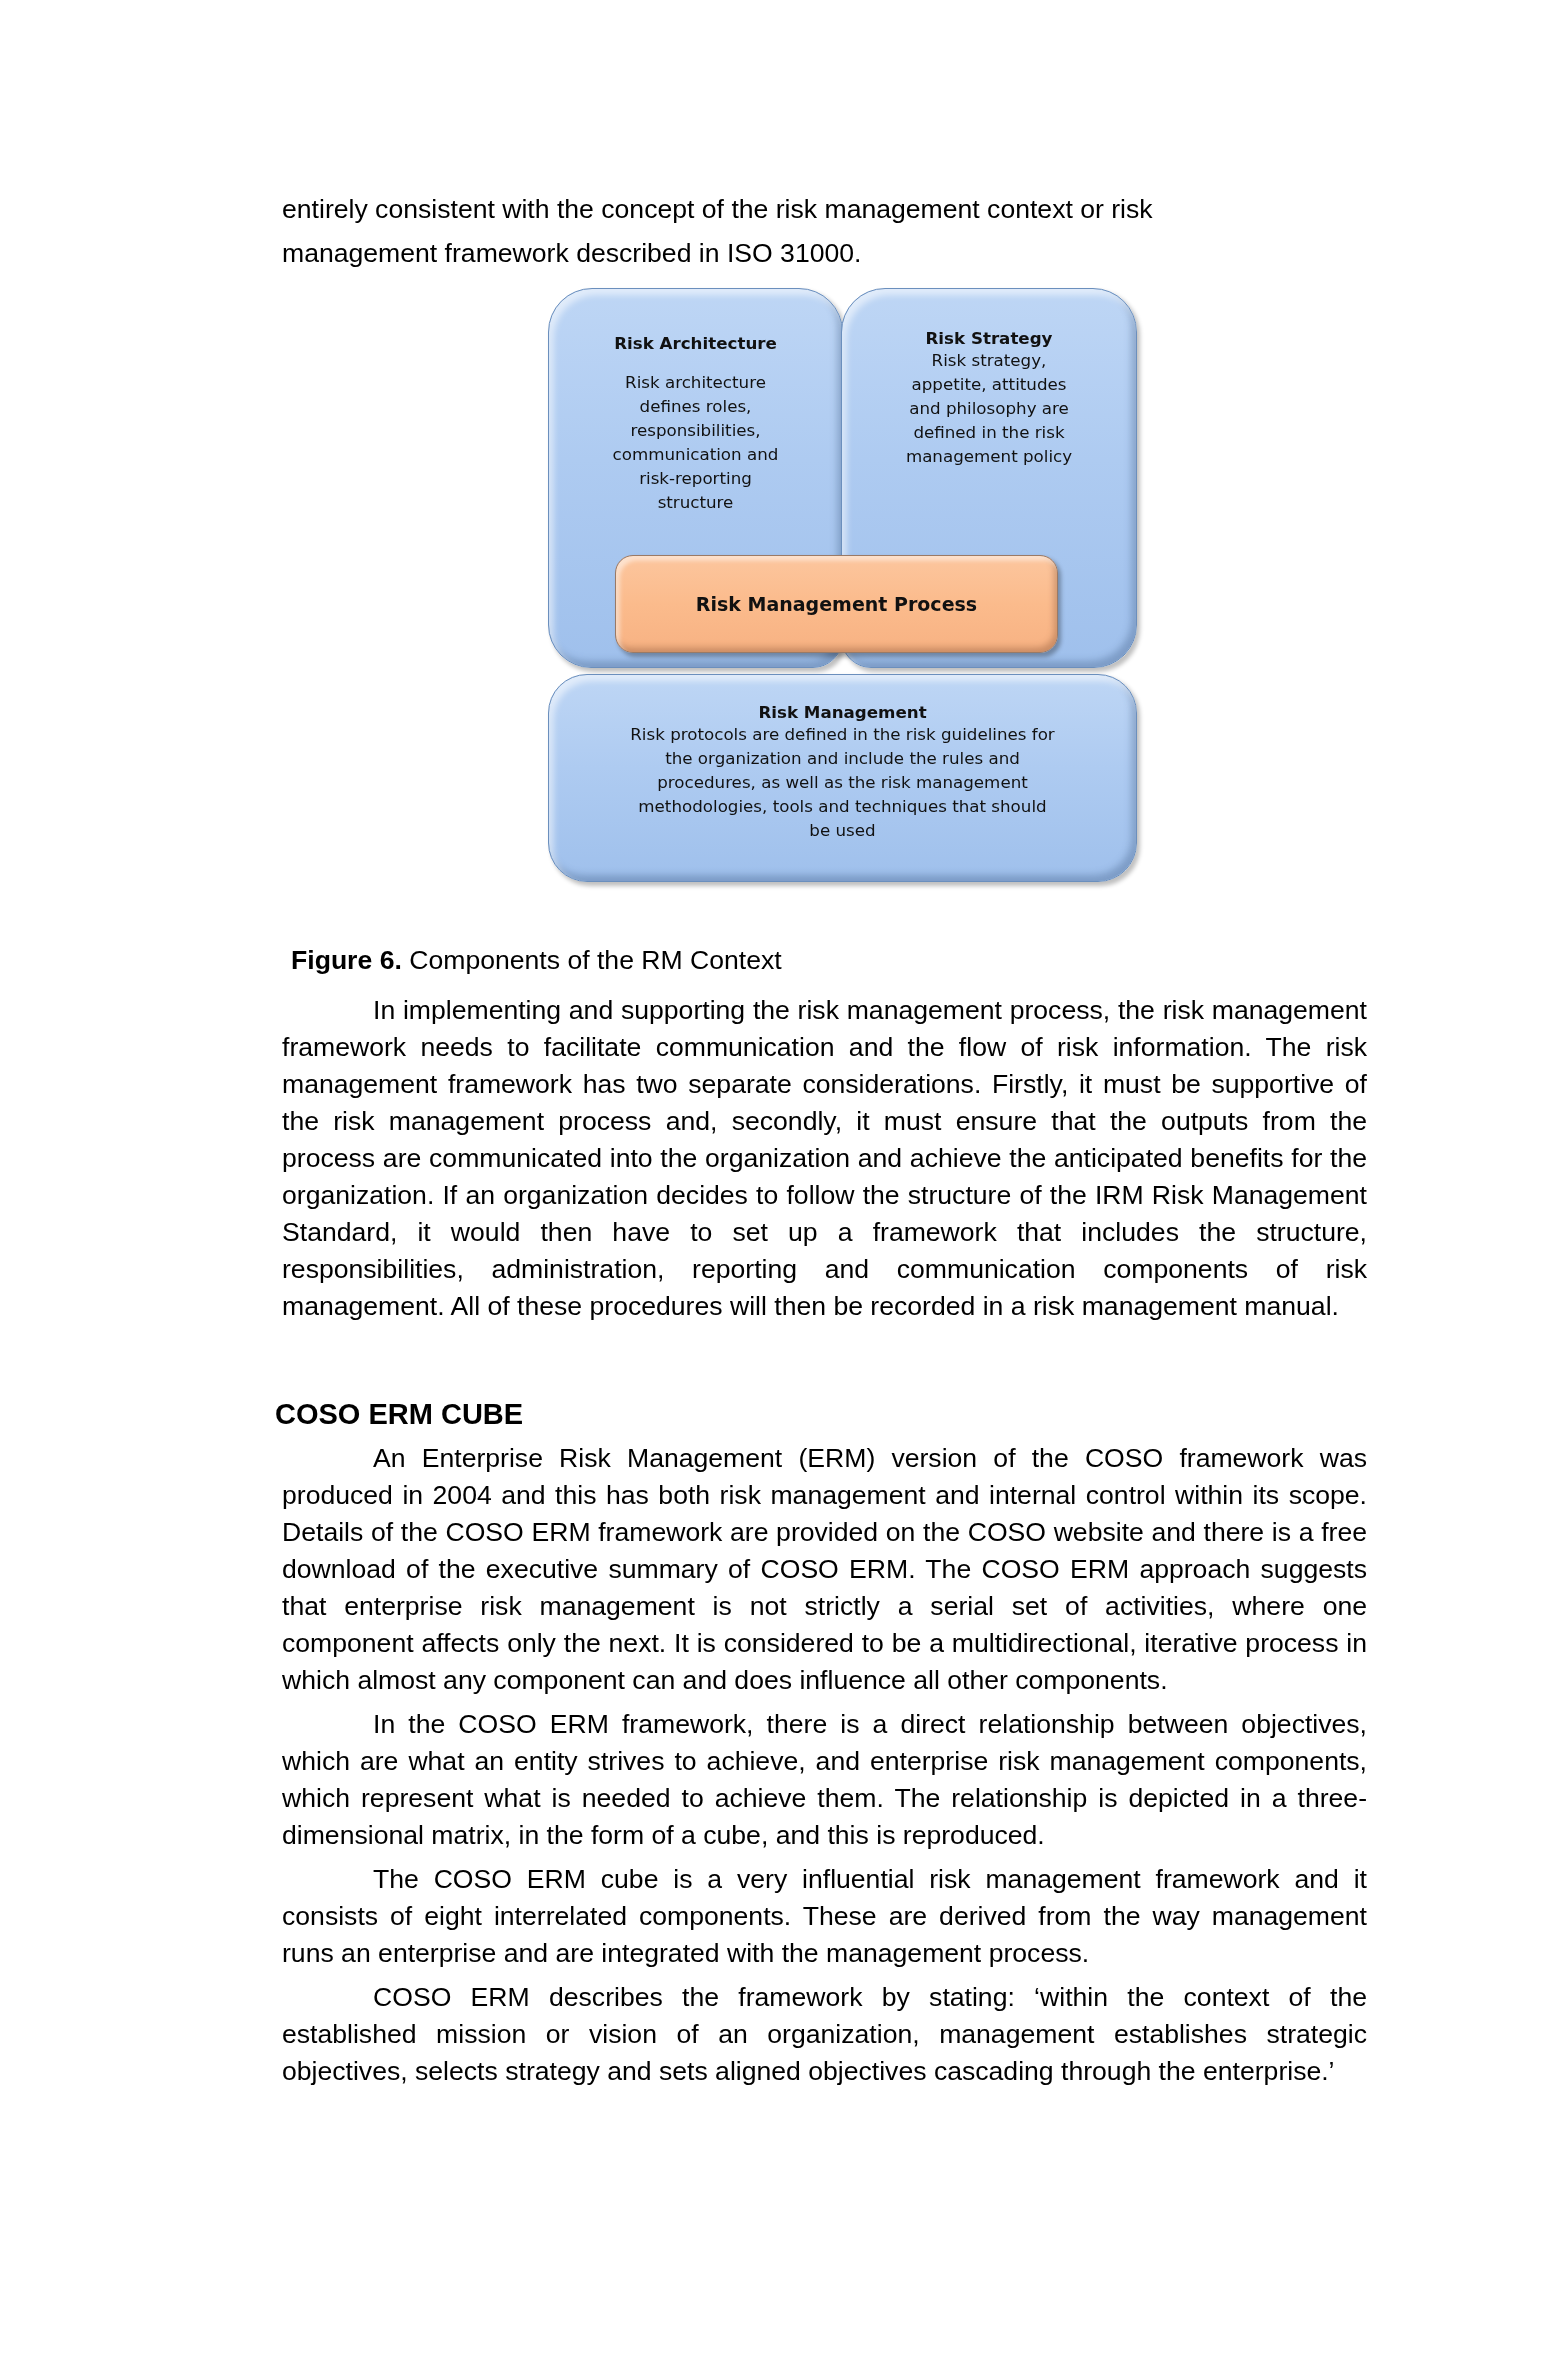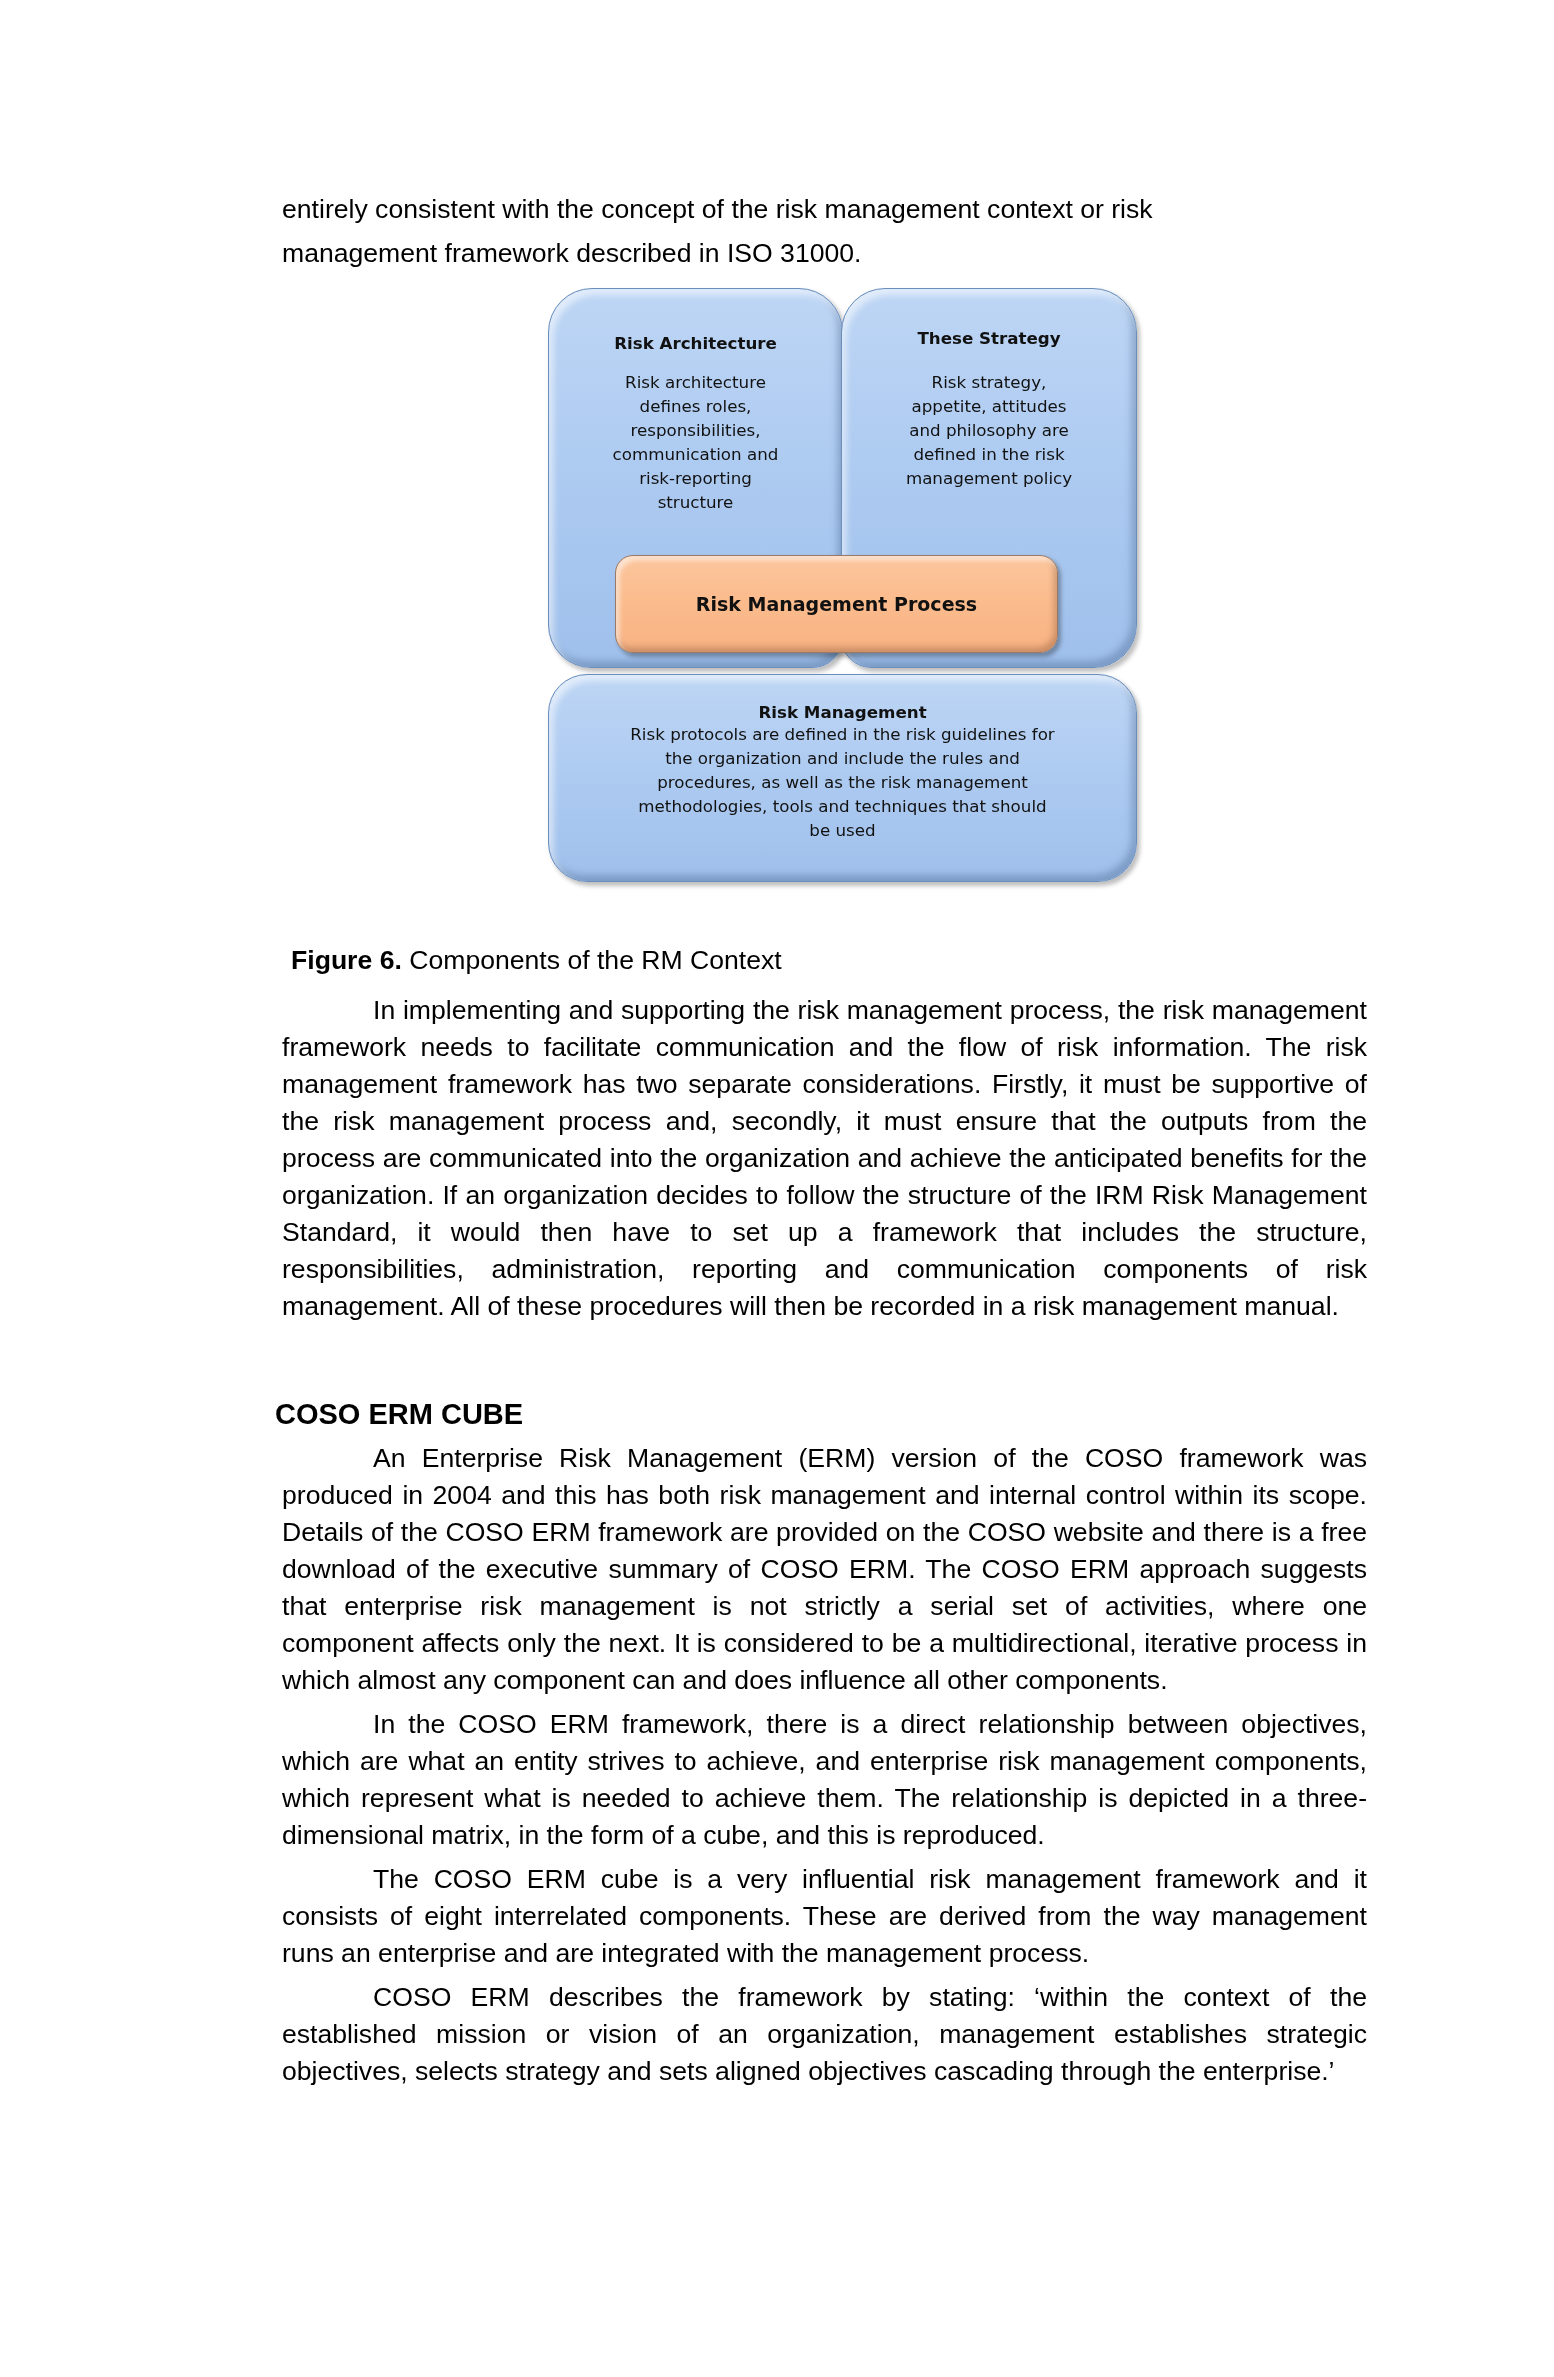--- a/index.html
+++ b/index.html
@@ -30,21 +30,21 @@
     border: 1.5px solid #9a7a66; border-radius: 18px;
     box-shadow: inset 3.8px 4.6px 4.6px rgba(255,255,255,0.5), inset -3px -4.6px 6px rgba(120,70,40,0.35), 3px 3.8px 4.6px rgba(0,0,0,0.3);
     display: flex; align-items: center; justify-content: center;
     font-family: "DejaVu Sans", sans-serif; font-weight: bold; font-size: 19px; color: #111;
   }
   .box-title { font-weight: bold; font-size: 16.7px; }
   .box-text { font-size: 16.7px; line-height: 24px; white-space: pre-line; }
   .box-arch .box-title { margin-top: 44px; }
   .box-arch .box-text { margin-top: 16.7px; padding: 0 23px; }
   .box-strat .box-title { margin-top: 39px; }
-  .box-strat .box-text { margin-top: 22px; padding: 0 23px; }
+  .box-strat .box-text { margin-top: 0; padding: 0 23px; }
   .box-proto .box-title { margin-top: 27px; }
   .box-proto .box-text { margin-top: 0; padding: 0 30px; }
 </style>
 </head>
 <body>
 
 <div class="page" style="top:184px;">
   <p class="para left">entirely consistent with the concept of the risk management context or risk</p>
   <p class="para left">management framework described in ISO 31000.</p>
 </div>
@@ -53,21 +53,21 @@
   <div class="blue-box box-arch">
     <div class="box-title">Risk Architecture</div>
     <div class="box-text">Risk architecture
 defines roles,
 responsibilities,
 communication  and
 risk-reporting
 structure</div>
   </div>
   <div class="blue-box box-strat">
-    <div class="box-title">These Strategy</div>
+    <div class="box-title">Risk Strategy</div>
     <div class="box-text">Risk strategy,
 appetite, attitudes
 and philosophy are
 defined in the risk
 management policy</div>
   </div>
   <div class="blue-box box-proto">
     <div class="box-title">Risk Management</div>
     <div class="box-text">Risk protocols  are defined in the risk guidelines for
 the organization  and include the rules and

